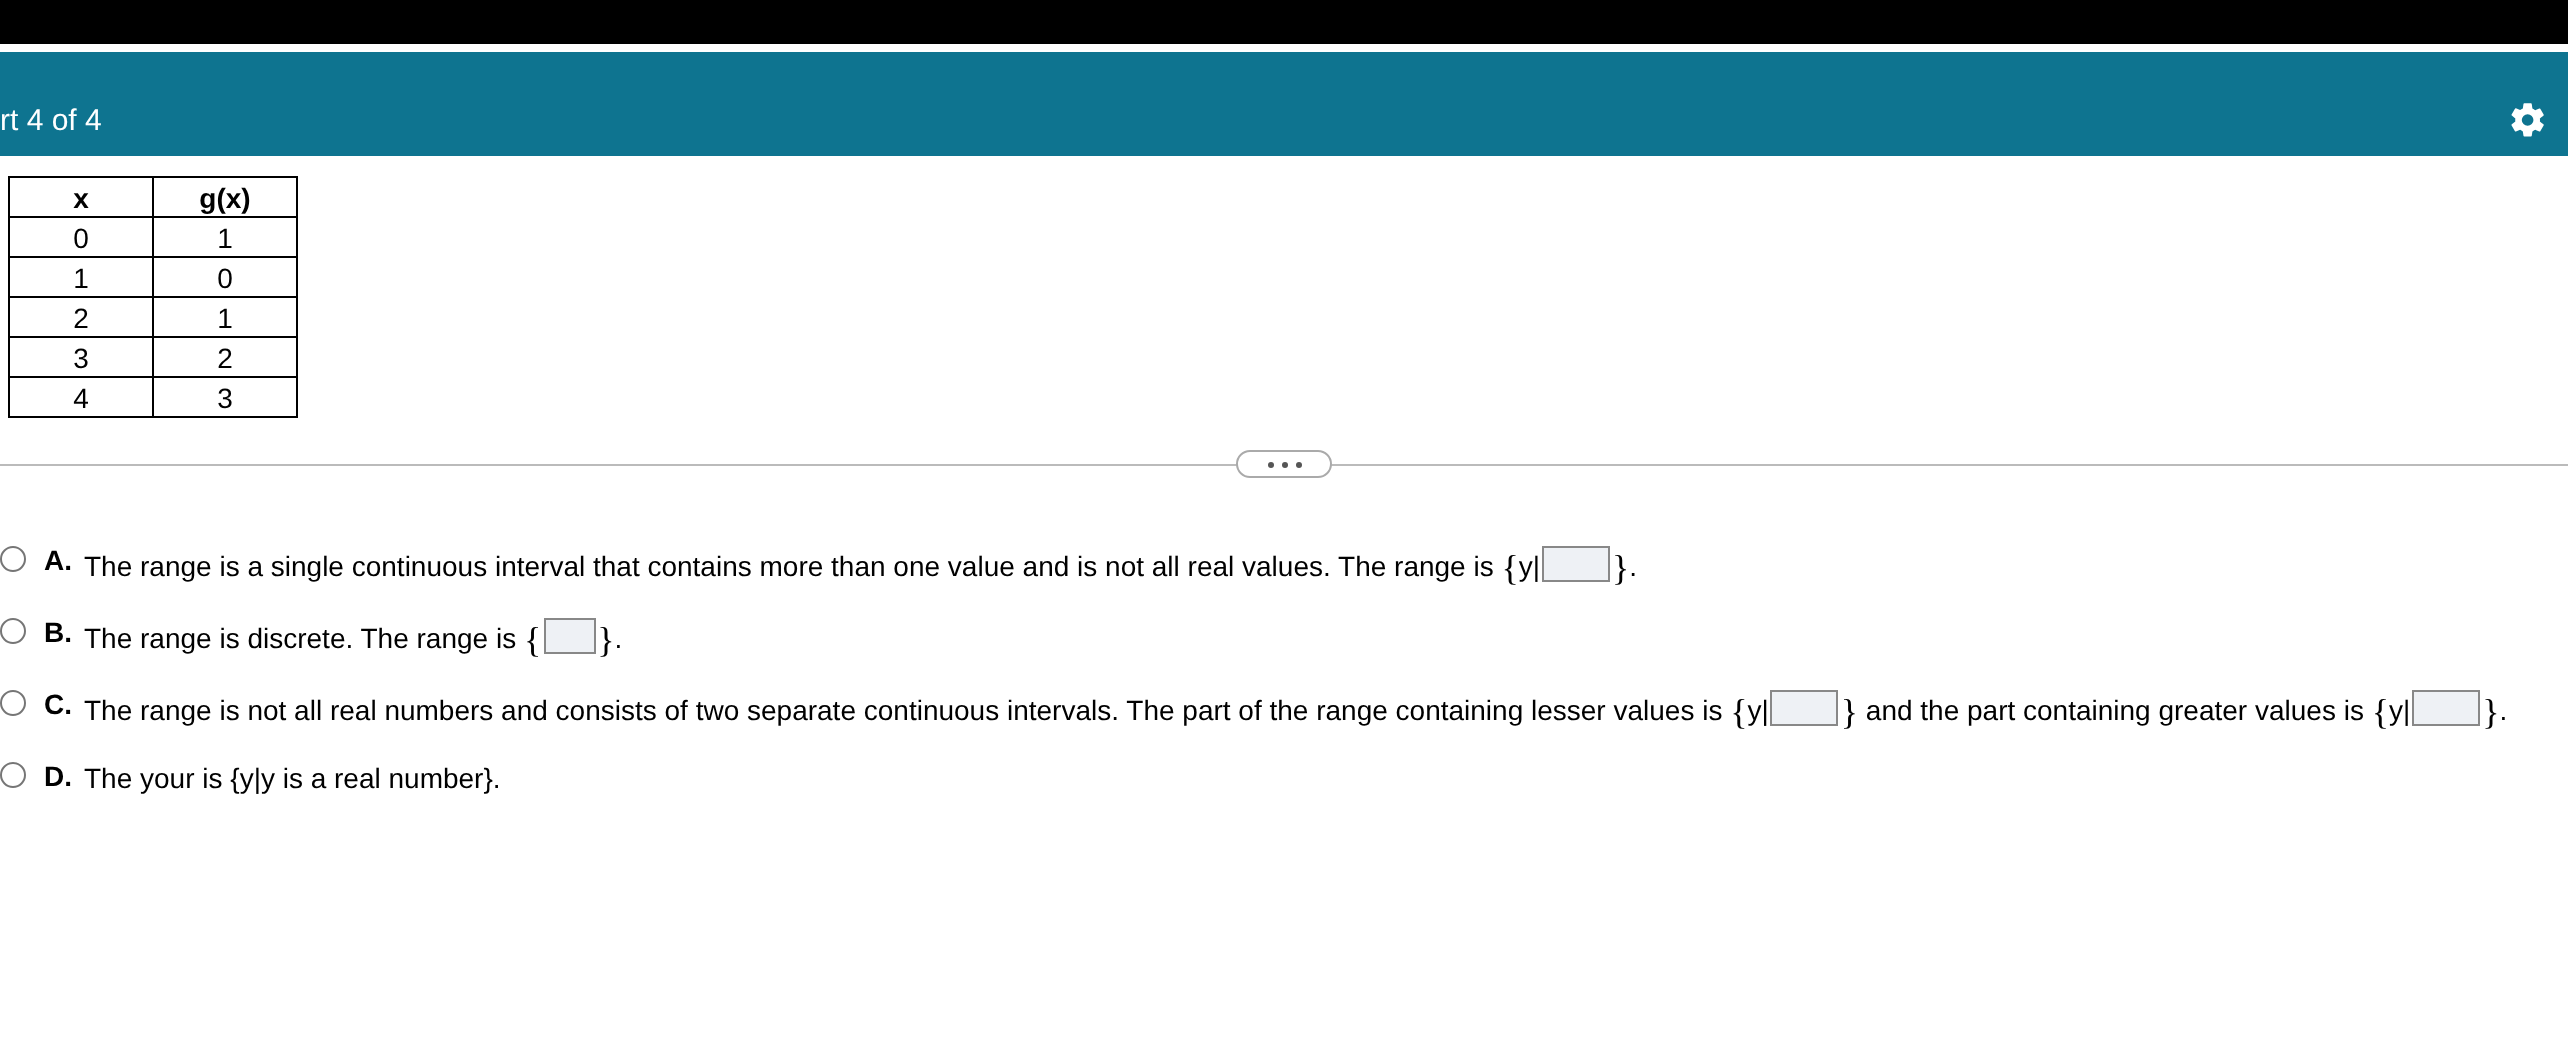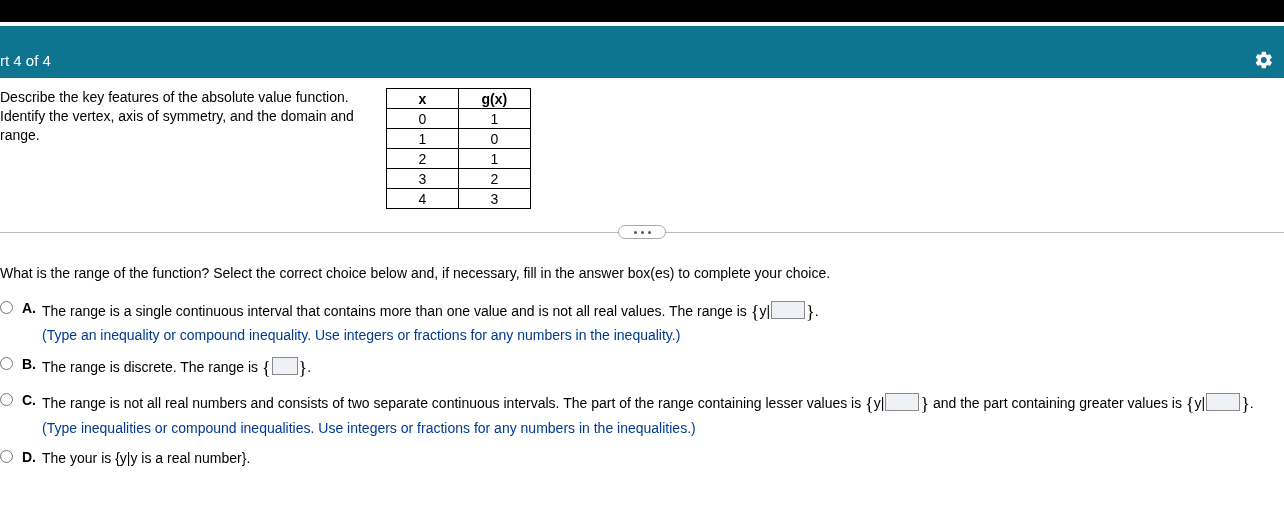--- a/index.html
+++ b/index.html
@@ -74,25 +74,20 @@
 <div class="header-teal">
   <span class="title">rt 4 of 4</span>
   <span class="gear-btn" title="Settings">
     <svg viewBox="0 0 24 24">
         <path d="M19.14,12.94a7.14,7.14,0,0,0,.05-.94,7.14,7.14,0,0,0-.05-.94l2.11-1.65a.5.5,0,0,0,.12-.64l-2-3.46a.5.5,0,0,0-.61-.22l-2.49,1a7.28,7.28,0,0,0-1.63-.94l-.38-2.65A.5.5,0,0,0,13.77,2H9.77a.5.5,0,0,0-.49.42L8.9,5.07a7.28,7.28,0,0,0-1.63.94l-2.49-1a.5.5,0,0,0-.61.22l-2,3.46a.5.5,0,0,0,.12.64L4.4,11.06a7.14,7.14,0,0,0-.05.94,7.14,7.14,0,0,0,.05.94L2.29,14.59a.5.5,0,0,0-.12.64l2,3.46a.5.5,0,0,0,.61.22l2.49-1a7.28,7.28,0,0,0,1.63.94l.38,2.65a.5.5,0,0,0,.49.42h4a.5.5,0,0,0,.49-.42l.38-2.65a7.28,7.28,0,0,0,1.63-.94l2.49,1a.5.5,0,0,0,.61-.22l2-3.46a.5.5,0,0,0-.12-.64ZM11.77,15.5A3.5,3.5,0,1,1,15.27,12,3.5,3.5,0,0,1,11.77,15.5Z"></path>
       </svg>
   </span>
 </div>
 
 <div class="problem-area">
-  <div class="instructions">
-    <span>Describe the key features of the absolute value function.</span><br>
-    <span>Identify the vertex, axis of symmetry, and the domain and</span><br>
-    <span>range.</span>
-  </div>
   <table class="data-table">
     <thead>
       <tr>
         <th>x</th>
         <th>g(x)</th>
       </tr>
     </thead>
     <tbody>
       <tr>
           <td>0</td>
@@ -123,45 +118,42 @@
   <div class="pill">
     <span class="dots">
         <i></i>
         <i></i>
         <i></i>
       </span>
   </div>
 </div>
 
 <div class="question-area">
-  <div class="prompt">What is the range of the function? Select the correct choice below and, if necessary, fill in the answer box(es) to complete your choice.</div>
 
   <div class="choice-row">
     <div class="radio-col"><input type="radio" name="ans" style=""></div>
     <div class="letter-col">A.</div>
     <div class="text-col">
       <span>The range is a single continuous interval that contains more than one value and is not all real values. The range is </span><span class="brace">{</span><span>y|</span><span class="answer-box"></span><span class="brace">}</span><span>.</span><br>
-      <span class="hint">(Type an inequality or compound inequality. Use integers or fractions for any numbers in the inequality.)</span>
     </div>
   </div>
 
   <div class="choice-row">
     <div class="radio-col"><input type="radio" name="ans" style=""></div>
     <div class="letter-col">B.</div>
     <div class="text-col">
       <span>The range is discrete. The range is </span><span class="brace">{</span><span class="answer-box sm"></span><span class="brace">}</span><span>.</span><br>
     </div>
   </div>
 
   <div class="choice-row">
     <div class="radio-col"><input type="radio" name="ans" style=""></div>
     <div class="letter-col">C.</div>
     <div class="text-col">
       <span>The range is not all real numbers and consists of two separate continuous intervals. The part of the range containing lesser values is </span><span class="brace">{</span><span>y|</span><span class="answer-box"></span><span class="brace">}</span><span> and the part containing greater values is </span><span class="brace">{</span><span>y|</span><span class="answer-box"></span><span class="brace">}</span><span>.</span><br>
-      <span class="hint">(Type inequalities or compound inequalities. Use integers or fractions for any numbers in the inequalities.)</span>
     </div>
   </div>
 
   <div class="choice-row">
     <div class="radio-col"><input type="radio" name="ans" style=""></div>
     <div class="letter-col">D.</div>
     <div class="text-col">
       <span>The your is {y|y is a real number}.</span>
     </div>
   </div>

